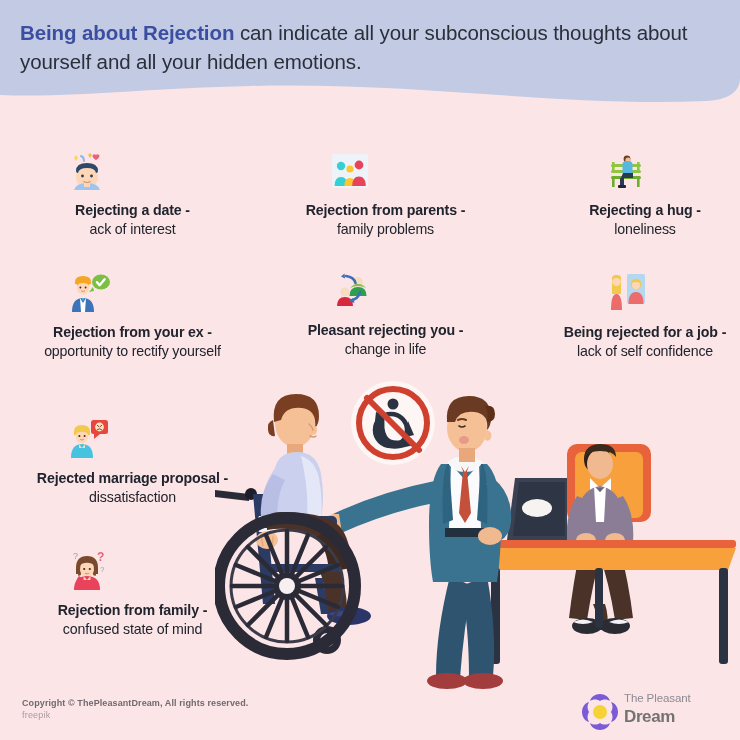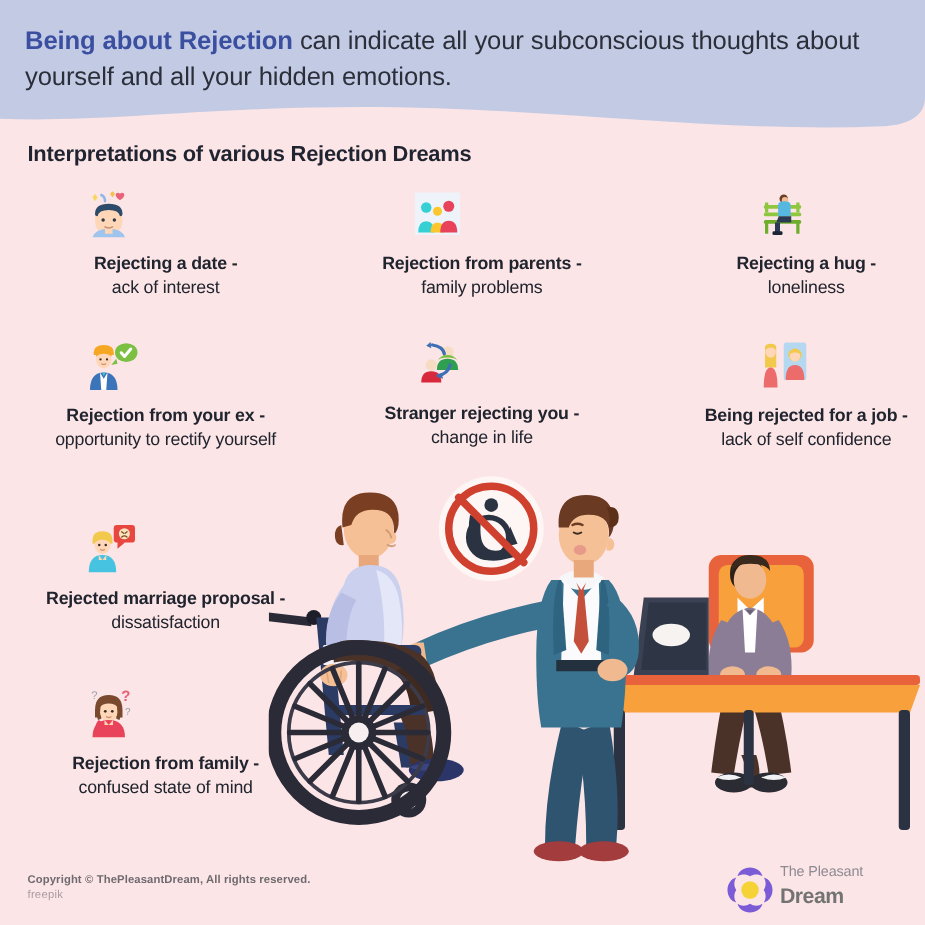--- a/index.html
+++ b/index.html
@@ -161,21 +161,20 @@
   <div id="header-band">
     <svg width="740" height="112" viewBox="0 0 740 112">
       <path d="M0,0 L740,0 L740,78 C740,92 728,100 706,101 C560,107 420,82 250,86 C150,88 70,98 0,95 Z" fill="#c3cae4"></path>
     </svg>
   </div>
 
   <div id="header-text">
     <span class="hl">Being about Rejection</span><span> can indicate all your subconscious thoughts about yourself and all your hidden emotions.</span>
   </div>
 
-  <div id="section-title">Interpretations of various Rejection Dreams</div>
 
   <div class="item col1 rowA">
     <span class="icon icon-offset-1">
       <svg width="40" height="38" viewBox="0 0 40 38">
         <rect x="0" y="0" width="40" height="38" fill="#fce5e6"></rect>
         <path d="M7 6 l2 -3 l2 3 l-2 3 Z" fill="#f5d85c"></path>
         <path d="M14 4 q3 1 3 5" stroke="#8fb8e8" stroke-width="2" fill="none" stroke-linecap="round"></path>
         <path d="M21 3 l2 -2 l2 2 l-2 3 Z" fill="#f0c24a"></path>
         <path d="M29 3 c1.4,-1.6 4,-0.4 3.4,1.6 c-0.4,1.4 -2,2.6 -3.4,3.6 c-1.4,-1 -3,-2.2 -3.4,-3.6 c-0.6,-2 2,-3.2 3.4,-1.6 Z" fill="#e8637a"></path>
         <ellipse cx="20" cy="24.5" rx="11" ry="12" fill="#ffd7b8"></ellipse>
@@ -268,21 +267,21 @@
         <path d="M20 16.5 q2.6 -4.5 8 -4.5 q5.4 0 8 4.5 q-2 -2.5 -8 -2.5 q-6 0 -8 2.5 Z" fill="#7bc043"></path>
         <circle cx="15" cy="20" r="4.6" fill="#f7dcc4"></circle>
         <path d="M7 34 q0 -9 8 -9 q8 0 8 9 Z" fill="#d8293c"></path>
         <path d="M16 4 q8 1 9.5 7" stroke="#3d6fb5" stroke-width="2.6" fill="none" stroke-linecap="round"></path>
         <path d="M14.5 1.5 l-3.5 3 l4 2 Z" fill="#3d6fb5"></path>
         <path d="M30 20 q-1.5 7 -9.5 8.5" stroke="#3d6fb5" stroke-width="2.6" fill="none" stroke-linecap="round"></path>
         <path d="M23 26 l-3 3.5 l4.5 1.5 Z" fill="#3d6fb5"></path>
       </svg>
     </span>
     <div class="caption">
-      <b>Stranger rejecting you -</b><br>
+      <b>Pleasant rejecting you -</b><br>
       <span>change in life</span>
     </div>
   </div>
 
   <div class="item col3 rowB">
     <span class="icon icon-offset-3">
       <svg width="42" height="40" viewBox="0 0 42 40">
         <rect x="0" y="0" width="42" height="40" fill="#fce5e6"></rect>
         <rect x="22" y="2" width="18" height="30" rx="2" fill="#b4d8f0"></rect>
         <circle cx="31" cy="12" r="5.2" fill="#f2c94c"></circle>

